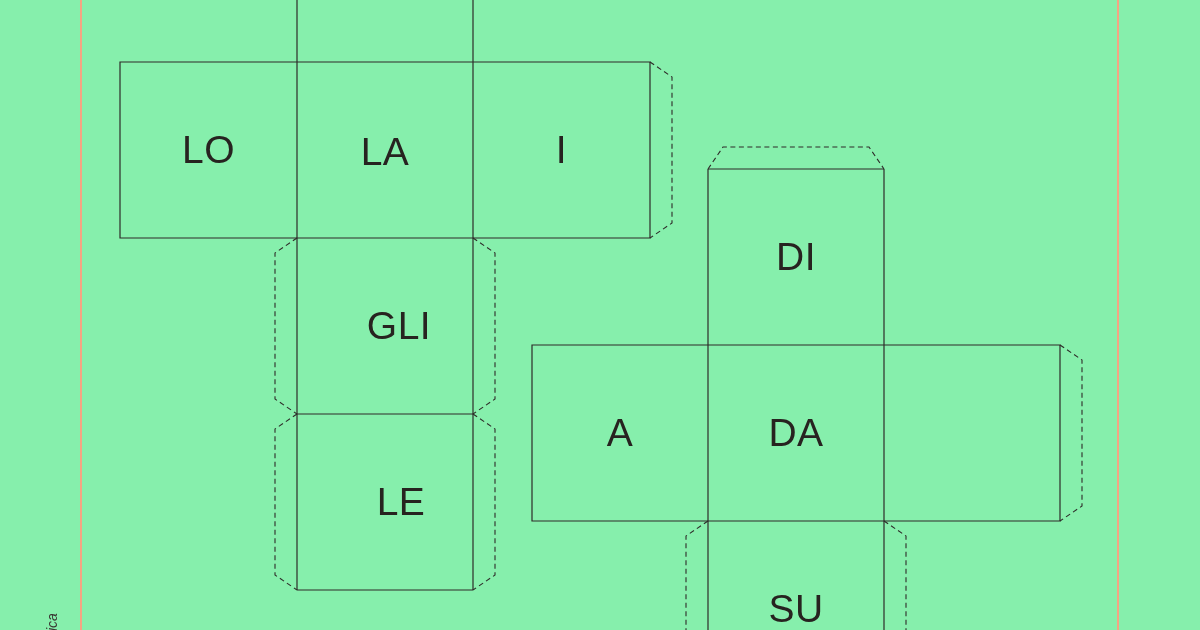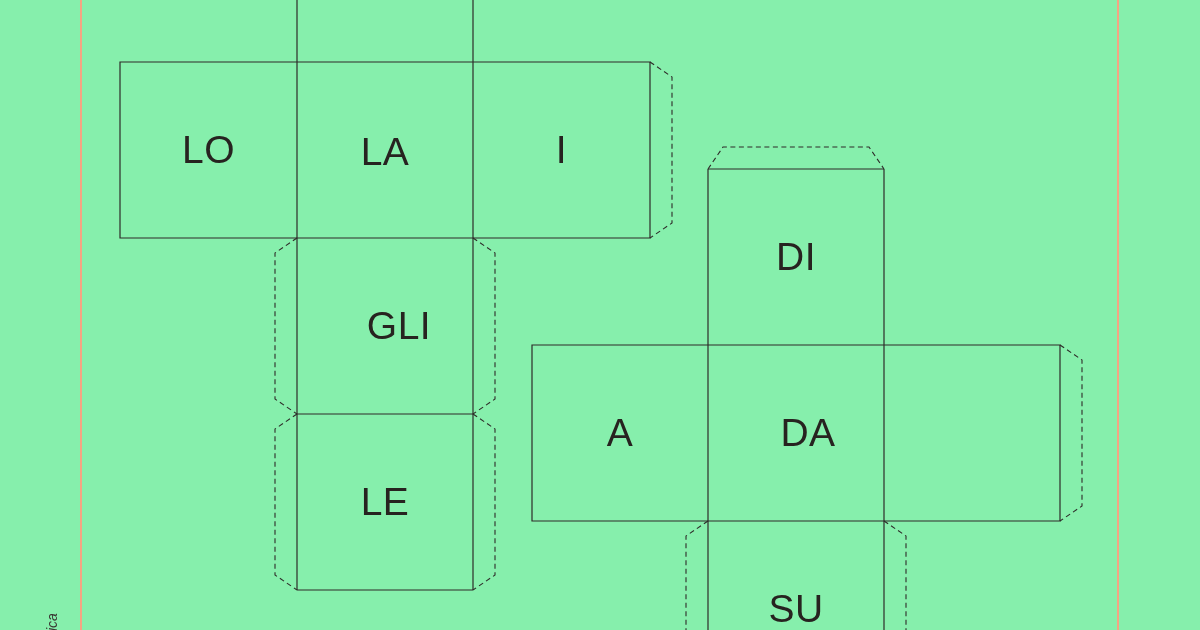--- a/index.html
+++ b/index.html
@@ -80,22 +80,22 @@
       <path d="M1060 345 L1082 360 V506 L1060 521"></path>
       <path d="M708 521 L686 536 V630"></path>
       <path d="M884 521 L906 536 V630"></path>
     </g>
   </svg>
 
   <div class="face-label" style="left:120px;top:62px;width:177px;height:176px;">LO</div>
   <div class="face-label" style="left:297px;top:62px;width:176px;height:180px;">LA</div>
   <div class="face-label" style="left:473px;top:62px;width:177px;height:176px;">I</div>
   <div class="face-label" style="left:288px;top:238px;width:176px;height:176px;margin-left:23px;">GLI</div>
-  <div class="face-label" style="left:297px;top:414px;width:176px;height:176px;">LE</div>
+  <div class="face-label" style="left:297px;top:414px;width:176px;height:176px;padding-left:16px;">LE</div>
 
   <div class="face-label" style="left:708px;top:169px;width:176px;height:176px;border-radius:18px;">DI</div>
   <div class="face-label" style="left:532px;top:345px;width:176px;height:176px;">A</div>
-  <div class="face-label" style="left:708px;top:345px;width:176px;height:176px;padding-left:12px;">DA</div>
+  <div class="face-label" style="left:708px;top:345px;width:176px;height:176px;">DA</div>
   <div class="face-label" style="left:708px;top:521px;width:176px;height:176px;">SU</div>
 
   <div class="margin-label">tica</div>
 
 </div>
 
 </body></html>

